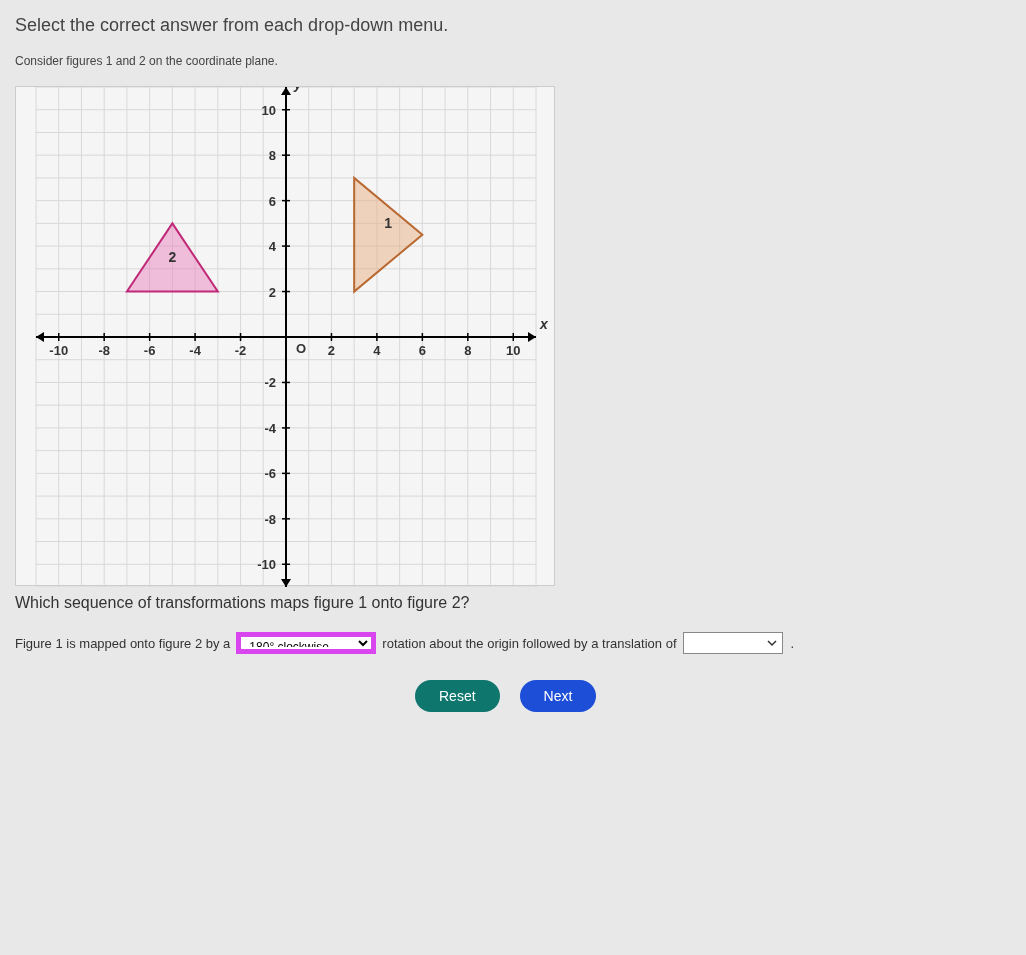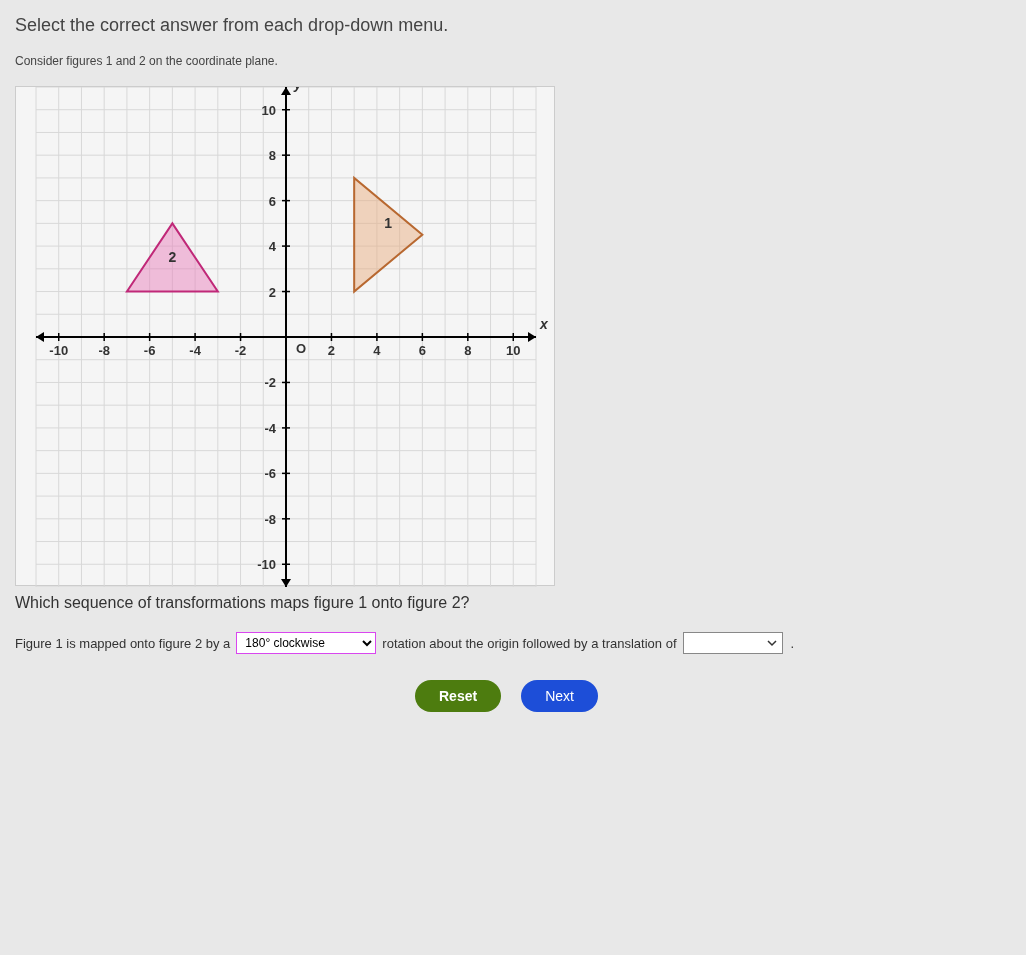--- a/index.html
+++ b/index.html
@@ -27,40 +27,40 @@
       display: flex;
       align-items: center;
       flex-wrap: wrap;
       gap: 6px;
       margin-bottom: 26px;
     }
     select.inline {
       font-size: 12px;
       padding: 2px 4px;
       background: #fff;
-      border: 1px solid #d946ef;
+      border: 5px solid #d946ef;
       min-width: 140px;
       height: 22px;
     }
     .button-row {
       display: flex;
       gap: 20px;
       margin-left: 400px;
       position: relative;
     }
     .btn {
       padding: 8px 24px;
       border: none;
       border-radius: 18px;
       font-size: 14px;
       font-weight: 500;
       color: #fff;
       cursor: pointer;
     }
-    .btn-reset { background: #4d7c0f; font-weight: bold; }
+    .btn-reset { background: #0f766e; }
     .btn-next { background: #1d4ed8; }
     .answer-wrap { position: relative; }
     .suffix { margin-left: 2px; }
     .second-select-box {
       min-width: 100px;
       height: 22px;
       background: #fff;
       border: 1px solid #888;
       display: inline-flex;
       align-items: center;

